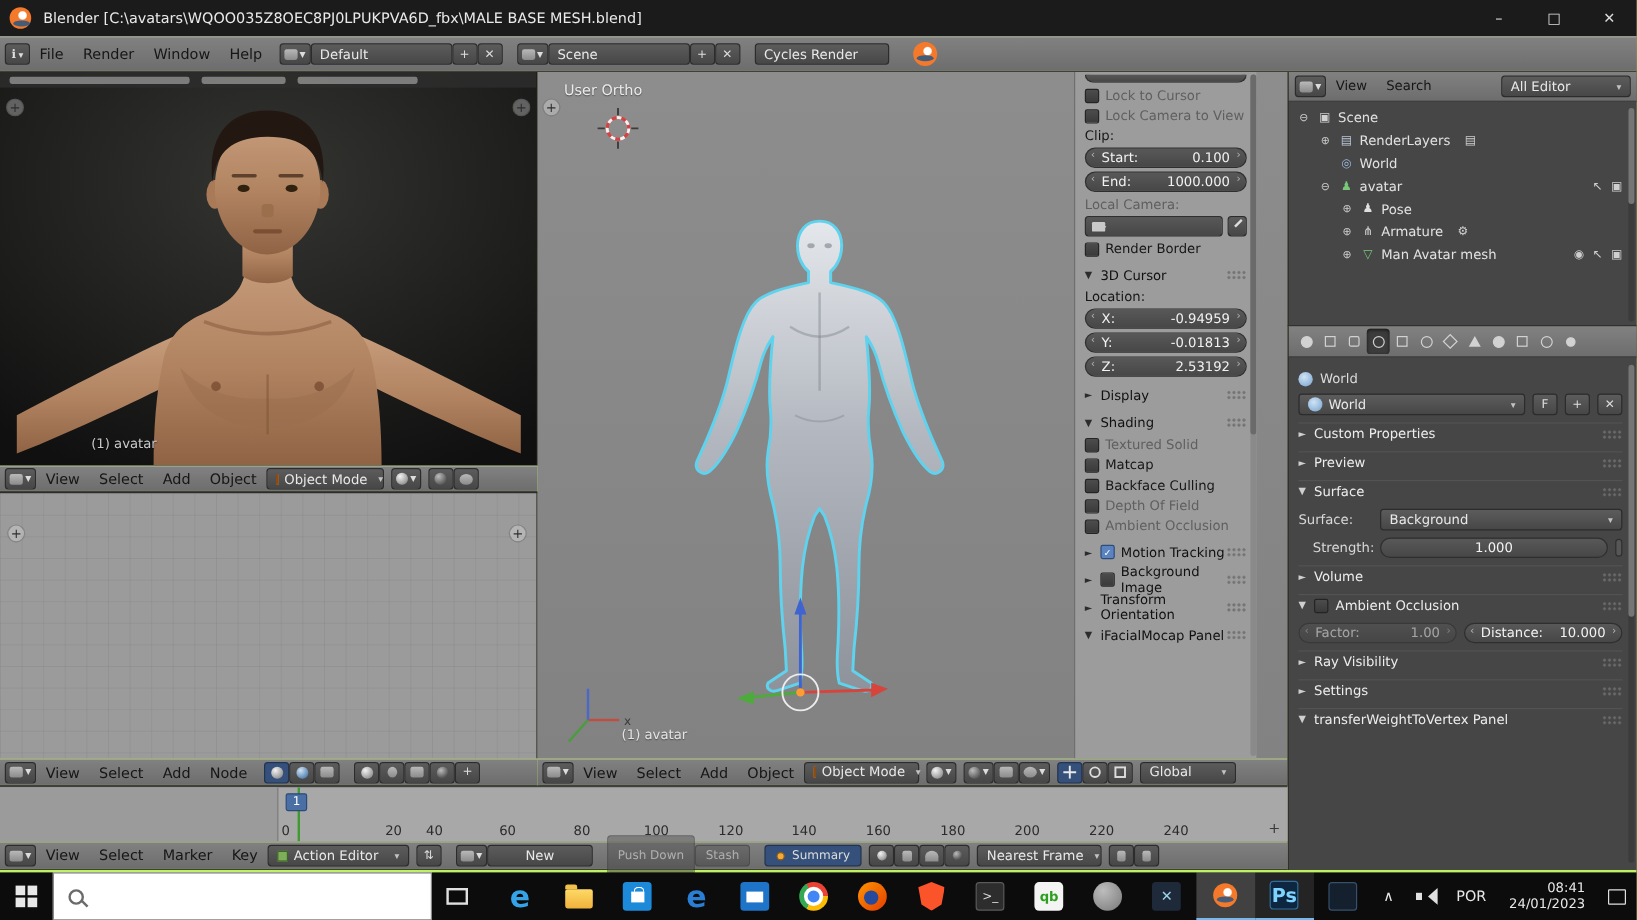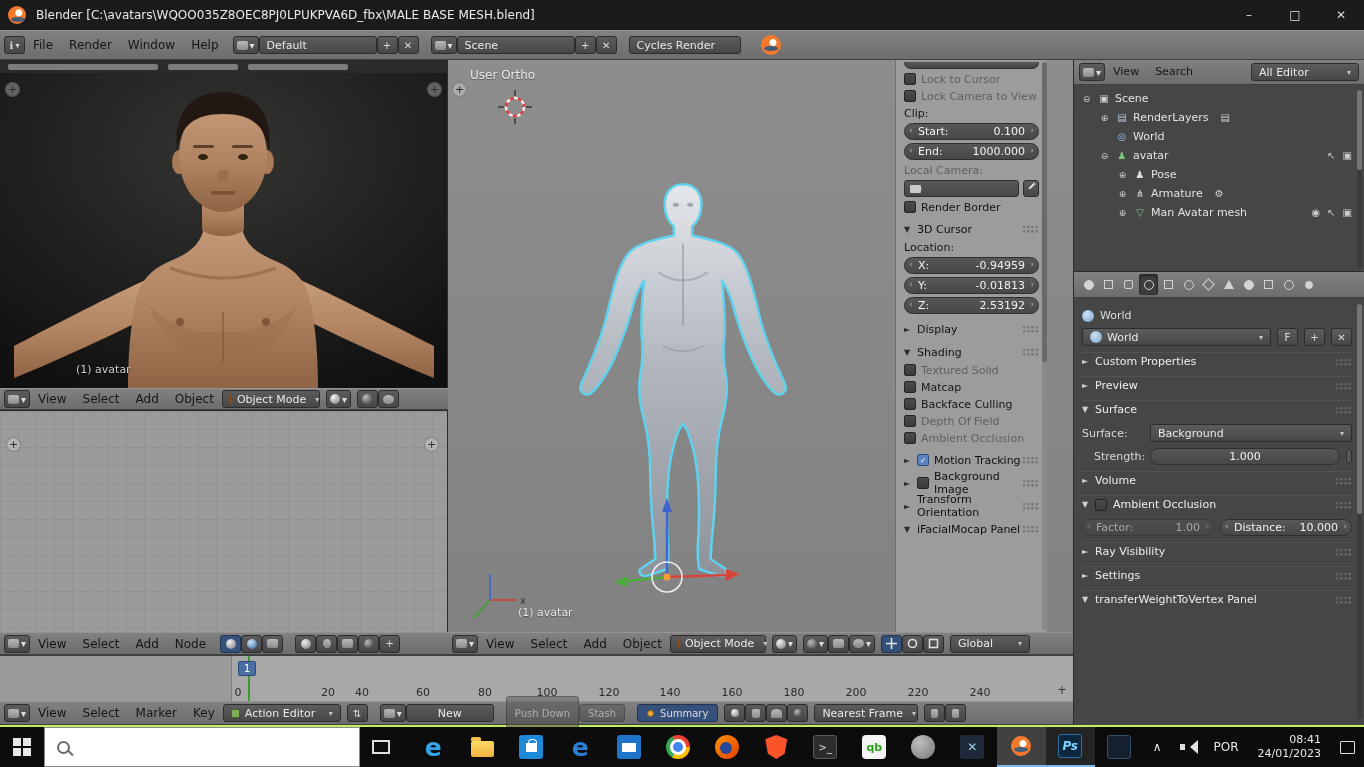--- a/index.html
+++ b/index.html
@@ -60,21 +60,21 @@
     background-image:linear-gradient(rgba(0,0,0,.05) 1px,transparent 1px),linear-gradient(90deg,rgba(0,0,0,.05) 1px,transparent 1px); background-size:18px 18px; }
 
   
   .vp { position:absolute; left:448px; top:60px; width:625px; height:572px; background:linear-gradient(#8d8d8d,#828282); overflow:hidden; }
   .vp-label { position:absolute; left:22px; top:8px; color:#ececec; font-size:12px; text-shadow:0 1px 1px rgba(0,0,0,.45); }
   .vp-obj { position:absolute; left:70px; top:546px; color:#e4e4e4; font-size:11px; text-shadow:0 1px 1px rgba(0,0,0,.4); }
 
   
   .npanel { position:absolute; right:26px; top:0; width:152px; height:572px; background:#9c9c9c; border-left:1px solid #6f6f6f; padding:2px 8px 0 8px; overflow:hidden; font-size:11px; color:#161616; }
   .ncut { height:7px; background:linear-gradient(#585858,#474747); border-radius:0 0 8px 8px; margin:0 0 4px 0; border:1px solid #2f2f2f; border-top:none; }
-  .nrow { display:flex; align-items:flex-start; gap:5px; margin:4px 0; }
+  .nrow { display:flex; align-items:center; gap:5px; margin:4px 0; }
   .nlab { white-space:nowrap; } .dim { color:#5f5f5f; }
   .ph { display:flex; align-items:center; height:16px; margin-top:7px; color:#101010; font-size:11px; }
   .ph .tri { font-size:8px; width:13px; color:#2c2c2c; flex:none; }
   .npanel .nf { margin:3px 0; }
   .camfield { display:flex; align-items:center; gap:4px; margin:3px 0; }
   .camfield .fieldbox { flex:1; height:17px; background:linear-gradient(#585858,#474747); border:1px solid #2f2f2f; border-radius:3px; display:flex; align-items:center; padding:0 5px; }
   .camico { width:11px; height:8px; background:#c9c9c9; border-radius:1px; position:relative; }
   .camico::after { content:""; position:absolute; right:-4px; top:1px; border:3px solid transparent; border-left:4px solid #c9c9c9; }
   .dropper { width:16px; height:17px; background:linear-gradient(#5c5c5c,#474747); border:1px solid #2c2c2c; border-radius:3px; position:relative; }
   .dropper::after { content:""; position:absolute; left:4px; top:4px; width:8px; height:2px; background:#ddd; transform:rotate(-45deg); }
@@ -145,21 +145,21 @@
   .env { width:14px; height:9px; background:#fff; display:block; }
   .chrome { width:24px; height:24px; border-radius:50%; background:conic-gradient(from -30deg,#ea4335 0 120deg,#fbbc05 120deg 240deg,#34a853 240deg 360deg); position:relative; display:block; }
   .chrome::after { content:""; position:absolute; left:50%; top:50%; transform:translate(-50%,-50%); width:10px; height:10px; background:#4285f4; border:3px solid #fff; border-radius:50%; }
   .ff { width:24px; height:24px; border-radius:50%; background:linear-gradient(135deg,#ff9500,#e33d00); position:relative; display:block; }
   .ff::after { content:""; position:absolute; left:5px; top:7px; width:12px; height:12px; border-radius:50%; background:#27499c; }
   .brave { width:22px; height:24px; background:#fb542b; clip-path:polygon(50% 0,100% 18%,88% 78%,50% 100%,12% 78%,0 18%); display:block; }
   .term { width:24px; height:24px; background:#2d2d2d; border:1px solid #5a5a5a; border-radius:3px; color:#ddd; font-size:10px; display:flex; align-items:center; justify-content:center; }
   .qb { width:24px; height:24px; background:#f4f4f4; border-radius:4px; color:#2ca01c; font-weight:bold; font-size:11px; display:flex; align-items:center; justify-content:center; }
   .gimp { width:24px; height:24px; border-radius:50%; background:radial-gradient(circle at 35% 30%, #bdbdbd, #787878); display:block; }
   .xapp { width:24px; height:24px; background:#1e2a3a; border-radius:3px; color:#9fd0e8; font-size:12px; display:flex; align-items:center; justify-content:center; }
-  .ps { width:24px; height:24px; background:#0d2740; border:1px solid #2e6f9e; border-radius:3px; color:#7fd3ff; font-size:12px; font-weight:bold; display:flex; align-items:center; justify-content:center;font-style:italic; }
+  .ps { width:24px; height:24px; background:#0d2740; border:1px solid #2e6f9e; border-radius:3px; color:#7fd3ff; font-size:16px; font-weight:bold; display:flex; align-items:center; justify-content:center; }
   .adark { width:24px; height:24px; background:#15202e; border:1px solid #37506b; border-radius:3px; display:block; }
   .tray { margin-left:auto; display:flex; align-items:center; height:40px; }
   .trayitem { padding:0 9px; font-size:12px; display:flex; align-items:center; height:40px; }
   .spk { position:relative; width:16px; height:14px; }
   .spk::before { content:""; position:absolute; left:0; top:4px; width:5px; height:6px; background:#e0e0e0; }
   .spk::after { content:""; position:absolute; left:3px; top:0; border:7px solid transparent; border-right:8px solid #e0e0e0; }
   .clock { text-align:right; font-size:11px; line-height:14px; padding:0 10px; }
   .ac { width:15px; height:13px; border:1.5px solid #e0e0e0; border-radius:1px; }
 
   svg { display:block; }

